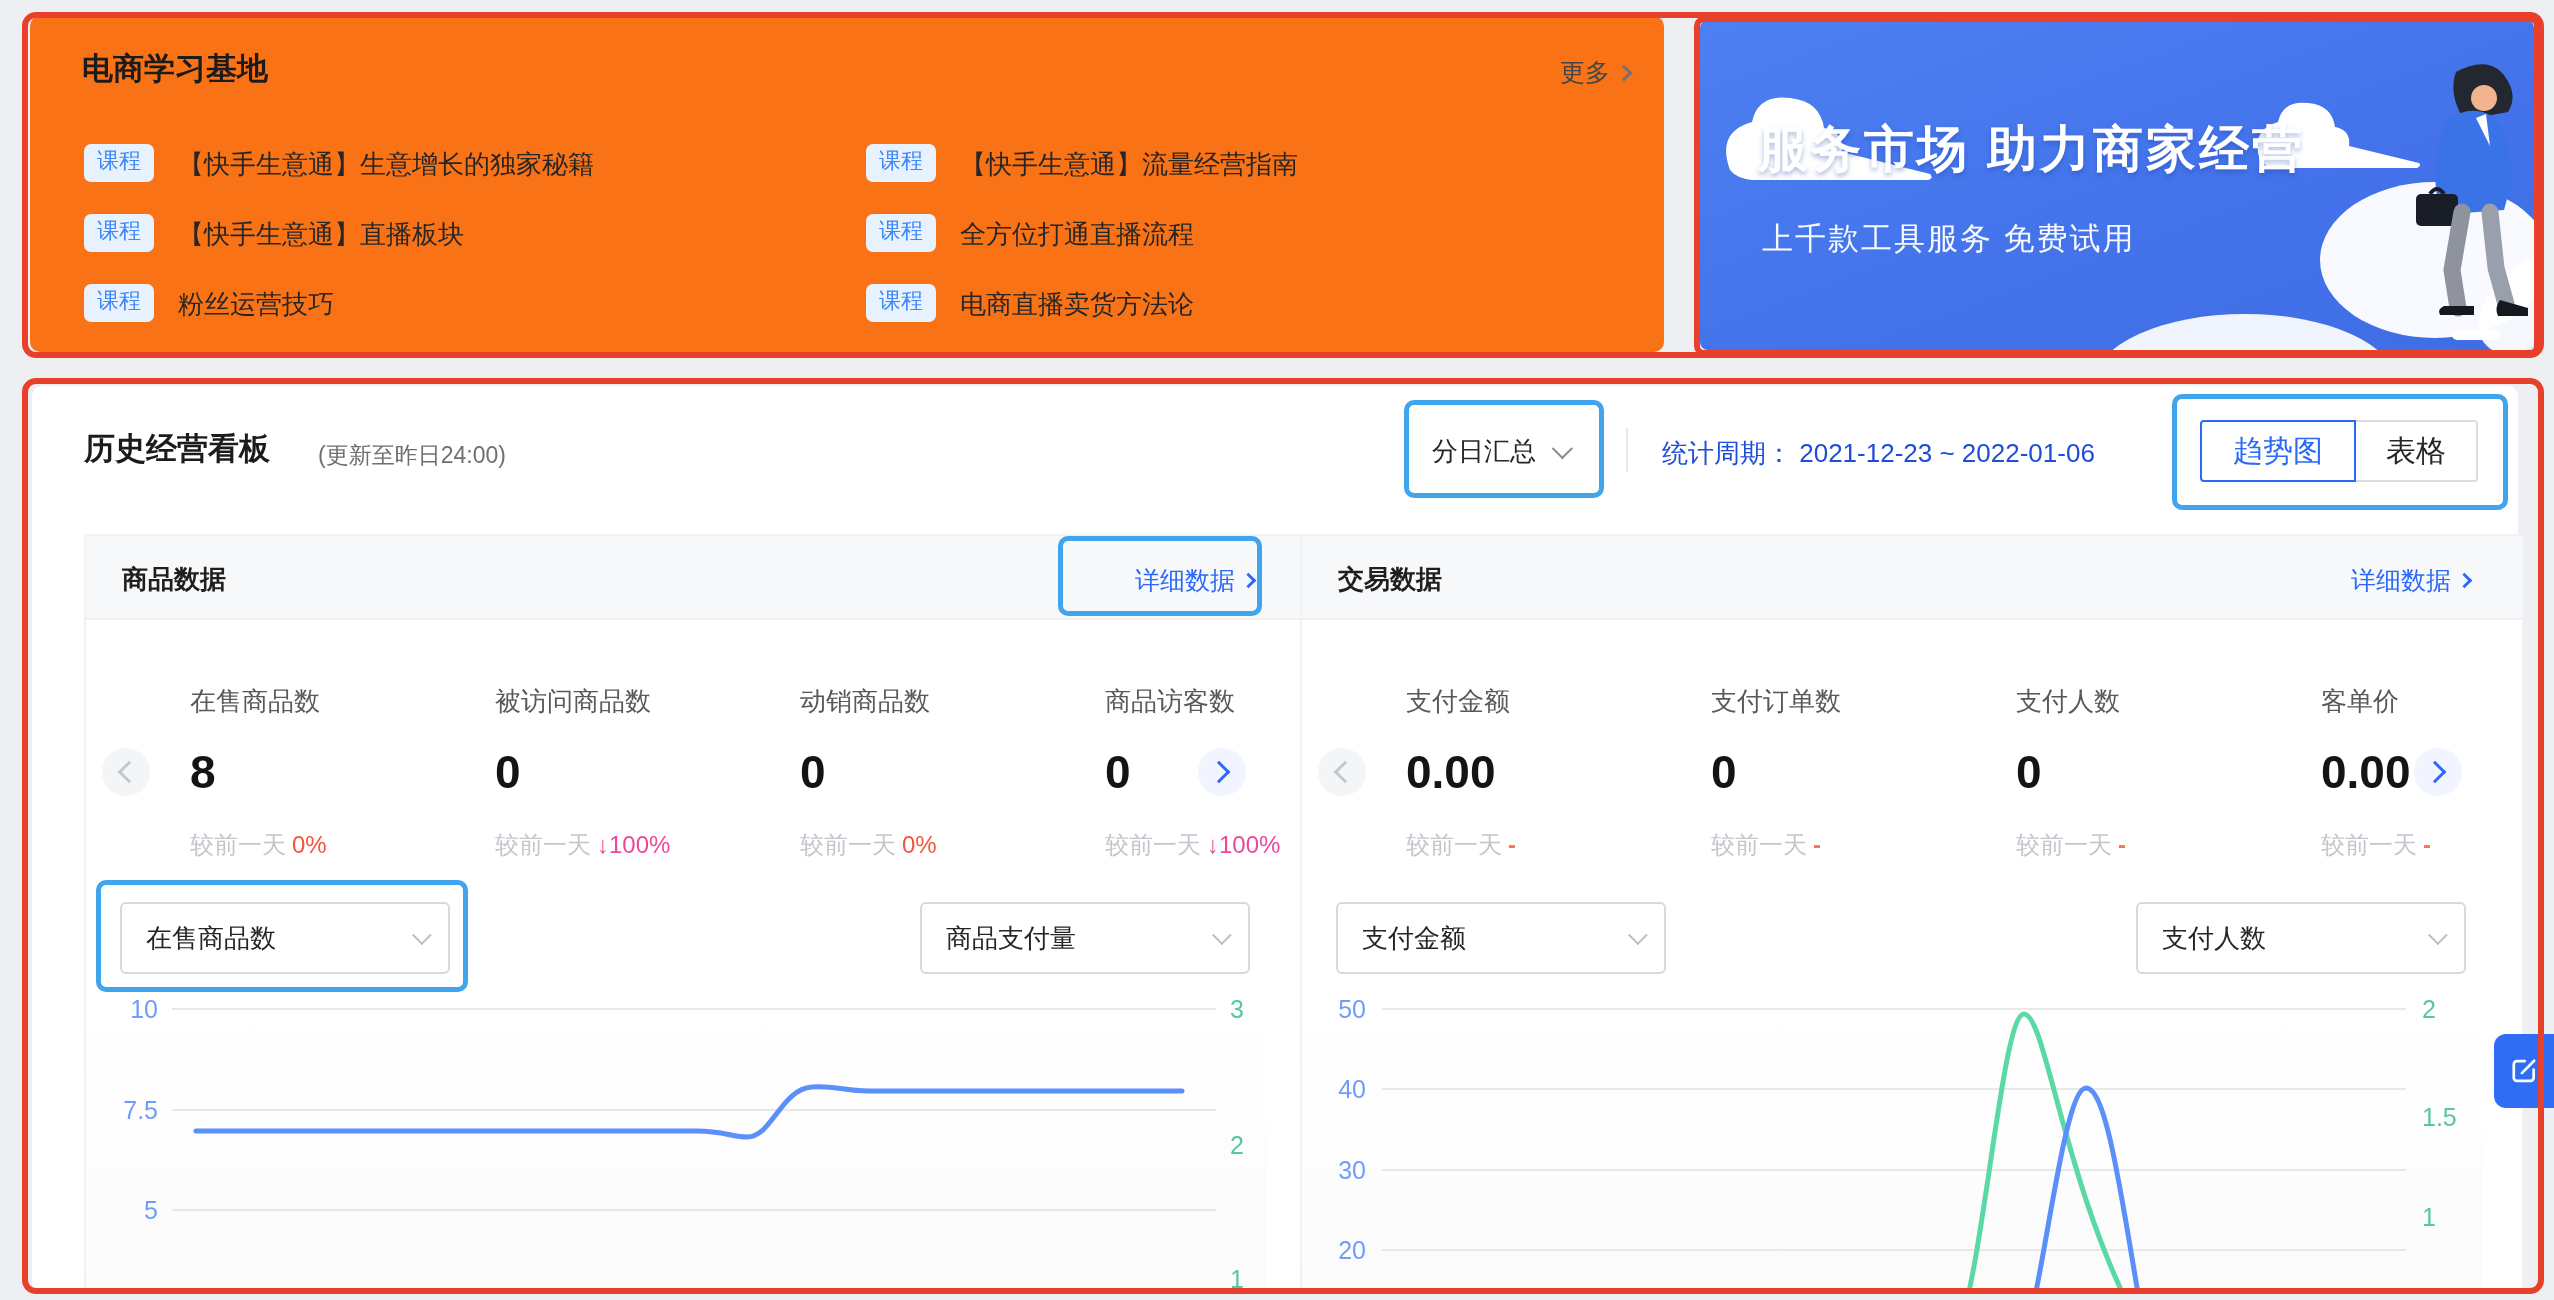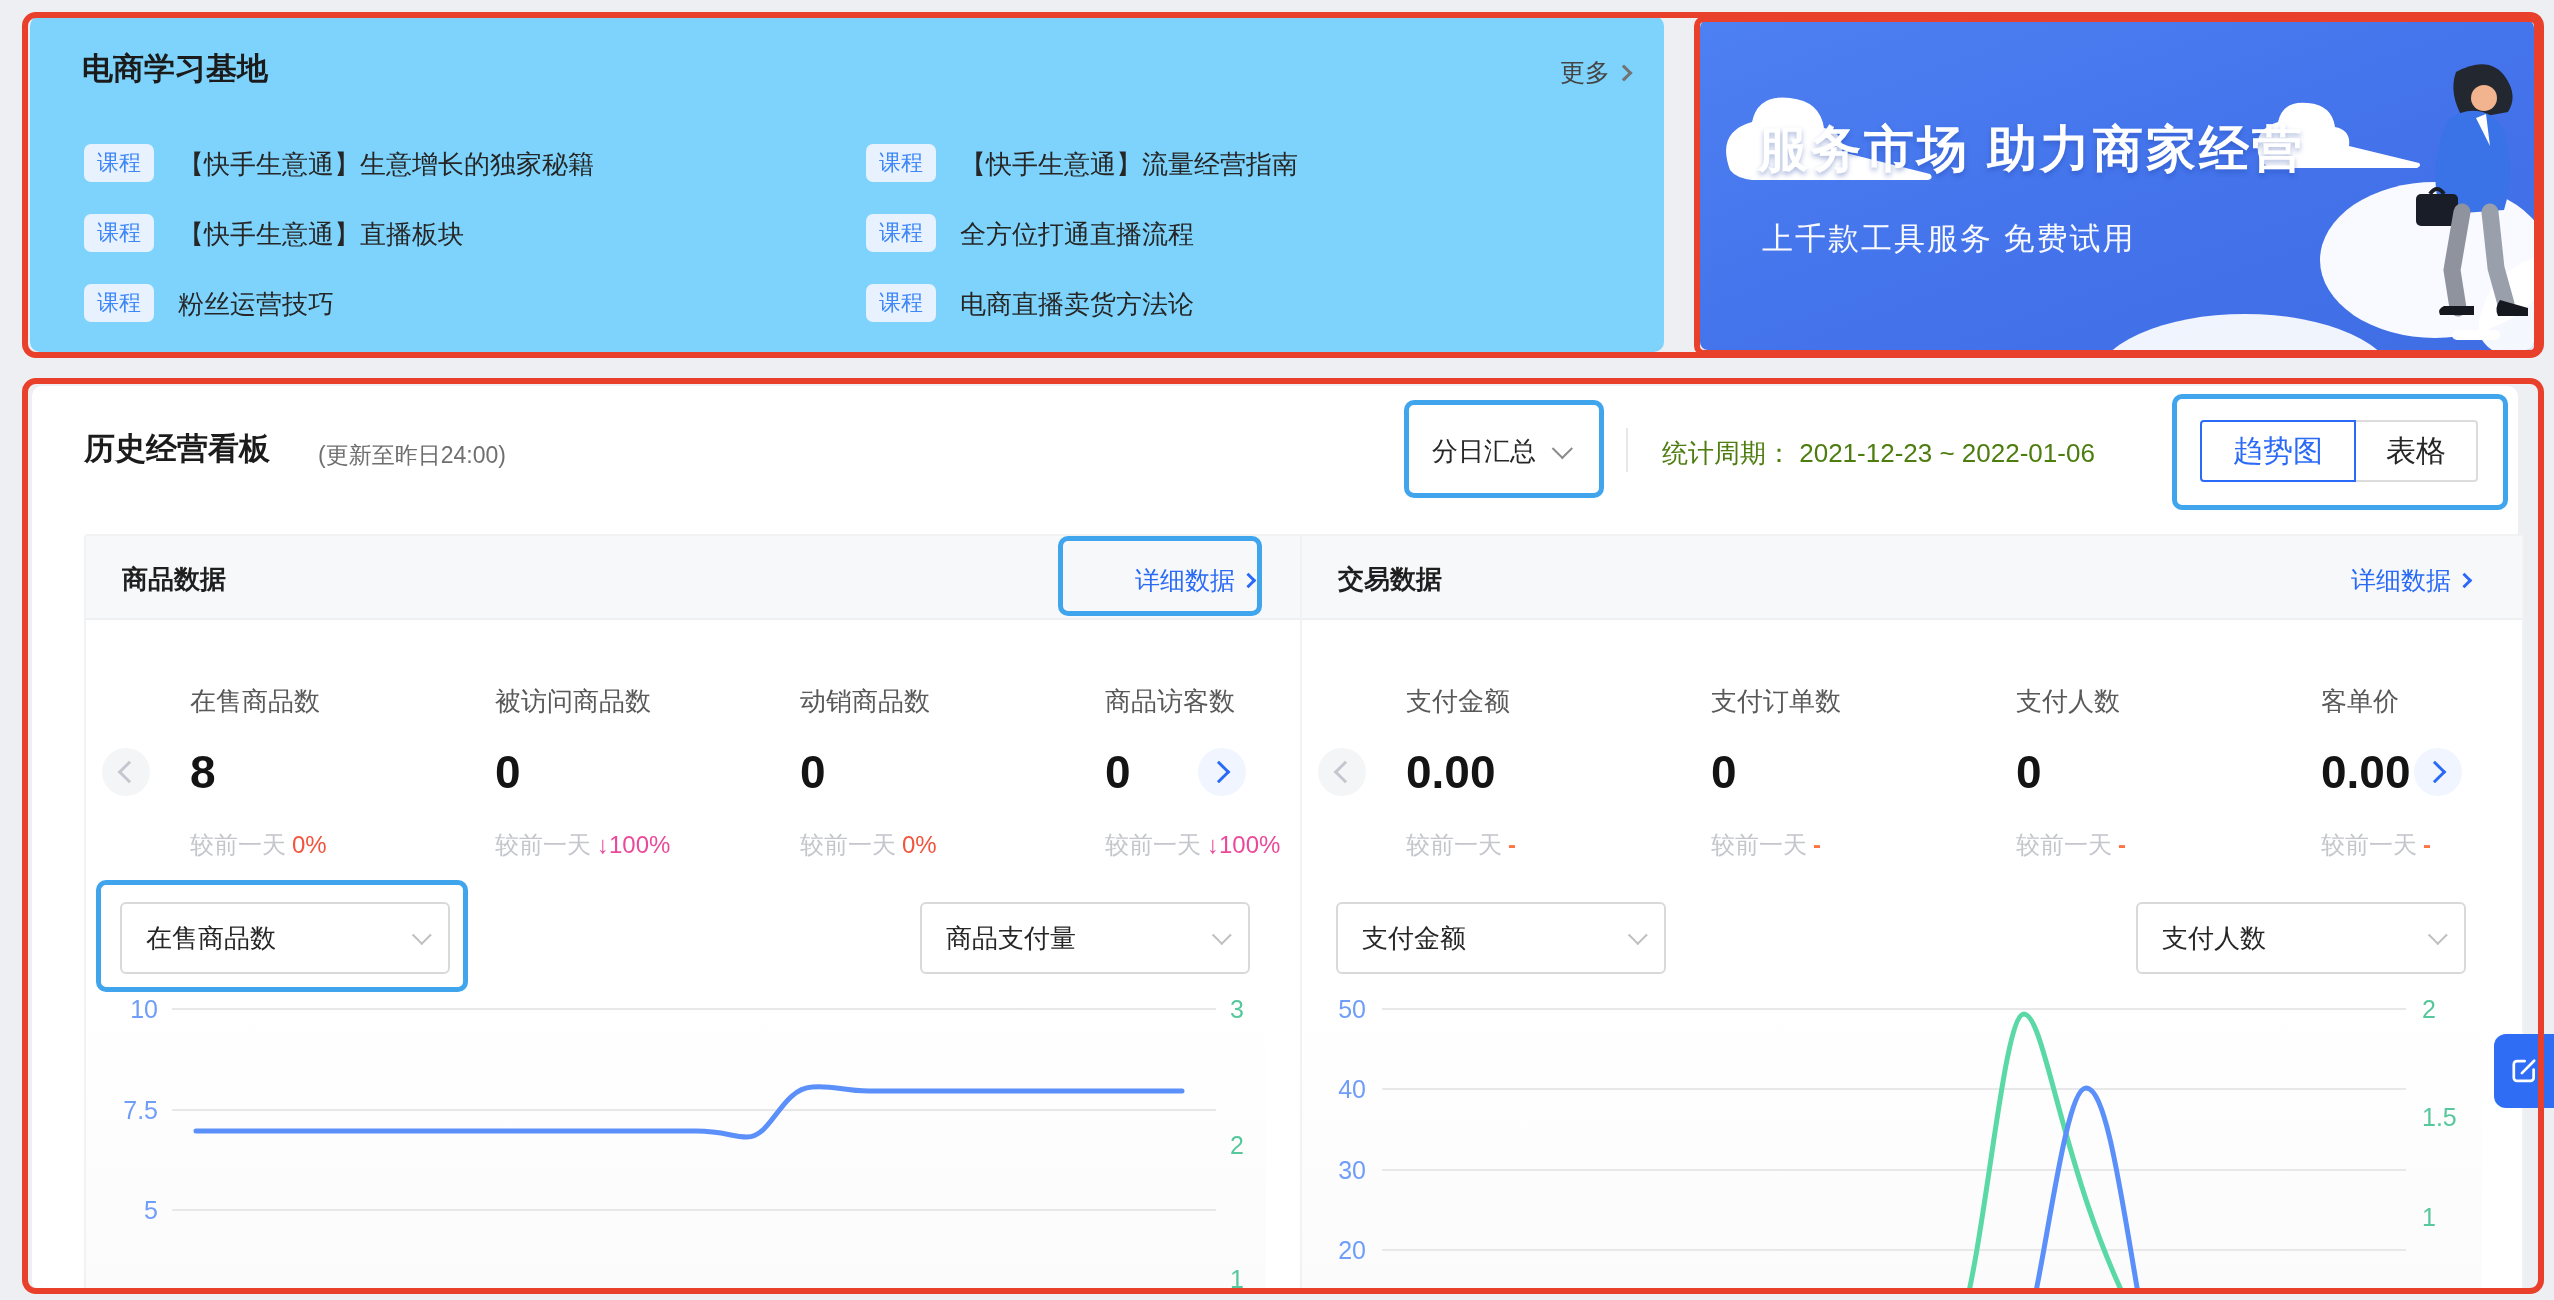--- a/index.html
+++ b/index.html
@@ -1,40 +1,40 @@
 <!DOCTYPE html>
 <html><head>
 <meta charset="utf-8">
 <style>
   html,body{margin:0;padding:0;background:#edeff3;font-family:"Liberation Sans","DejaVu Sans",sans-serif;}
   .stage{position:relative;width:2554px;height:1300px;background:#edeff3;overflow:hidden;}
 
   
-  .learning-card{position:absolute;left:30px;top:16px;width:1634px;height:336px;background:#7dd3fc;border-radius:10px;}
+  .learning-card{position:absolute;left:30px;top:16px;width:1634px;height:336px;background:#f97316;border-radius:10px;font-family:Liberation Mono, monospace;}
   .learning-title{position:absolute;left:52px;top:32px;font-size:31px;font-weight:bold;color:#1b1b1b;}
   .more-link{position:absolute;right:34px;top:40px;font-size:25px;color:#454545;display:flex;align-items:center;gap:8px;cursor:pointer;}
   .course-col{position:absolute;top:122px;}
   .course-col.c1{left:54px;} .course-col.c2{left:836px;}
   .course-item{display:flex;align-items:flex-end;height:44px;margin-bottom:26px;cursor:pointer;}
   .course-tag{background:#e7f2fe;color:#3e87f8;font-size:22px;line-height:22px;padding:8px 13px;border-radius:7px;margin-right:24px;flex:0 0 auto;}
   .course-text{font-size:26px;color:#262626;white-space:nowrap;}
 
   
   .banner{position:absolute;left:1700px;top:20px;width:834px;height:330px;border-radius:8px;overflow:hidden;background:linear-gradient(160deg,#4d80f2 0%,#4372ea 60%,#3f6de4 100%);cursor:pointer;}
   .banner-title{position:absolute;left:58px;top:96px;font-size:50px;font-weight:bold;color:#fff;letter-spacing:3px;text-shadow:0 3px 5px rgba(25,60,160,.35);white-space:nowrap;}
   .banner-sub{position:absolute;left:62px;top:198px;font-size:31px;color:rgba(255,255,255,.96);letter-spacing:2px;white-space:nowrap;}
   .banner svg{position:absolute;left:0;top:0;}
 
   
   .section{position:absolute;left:32px;top:386px;width:2486px;height:906px;background:#fff;border-radius:10px;}
   .dash-title{position:absolute;left:84px;top:428px;font-size:31px;font-weight:bold;color:#1b1b1b;}
   .dash-note{position:absolute;left:318px;top:440px;font-size:23px;color:#6f6f6f;}
   .summary-select{position:absolute;left:1432px;top:434px;font-size:26px;color:#262626;display:flex;align-items:center;gap:16px;cursor:pointer;}
   .vdivider{position:absolute;left:1626px;top:428px;width:2px;height:44px;background:#e7e7e7;}
-  .period{position:absolute;left:1662px;top:436px;font-size:26px;color:#4d7c0f;white-space:nowrap;}
+  .period{position:absolute;left:1662px;top:436px;font-size:26px;color:#1d4ed8;white-space:nowrap;}
   .toggle-group{position:absolute;left:2200px;top:420px;display:flex;}
   .toggle-btn{height:62px;box-sizing:border-box;display:flex;align-items:center;justify-content:center;font-size:30px;background:#fff;cursor:pointer;}
   .toggle-btn.active{width:156px;border:2px solid #2a6af6;color:#2a6af6;border-radius:4px 0 0 4px;z-index:2;}
   .toggle-btn.plain{width:122px;border:2px solid #dcdcdc;border-left:none;color:#262626;border-radius:0 4px 4px 0;}
 
   
   .data-card{position:absolute;top:534px;width:1224px;height:758px;background:#fff;border:2px solid #f1f2f4;border-radius:4px;box-sizing:border-box;overflow:hidden;}
   .data-card.left{left:84px;} .data-card.right{left:1300px;}
   .card-head{position:absolute;left:0;top:0;width:100%;height:84px;background:#f7f8fa;border-bottom:2px solid #eef0f2;box-sizing:border-box;}
   .card-title{position:absolute;left:36px;top:26px;font-size:26px;font-weight:bold;color:#1f1f1f;}

